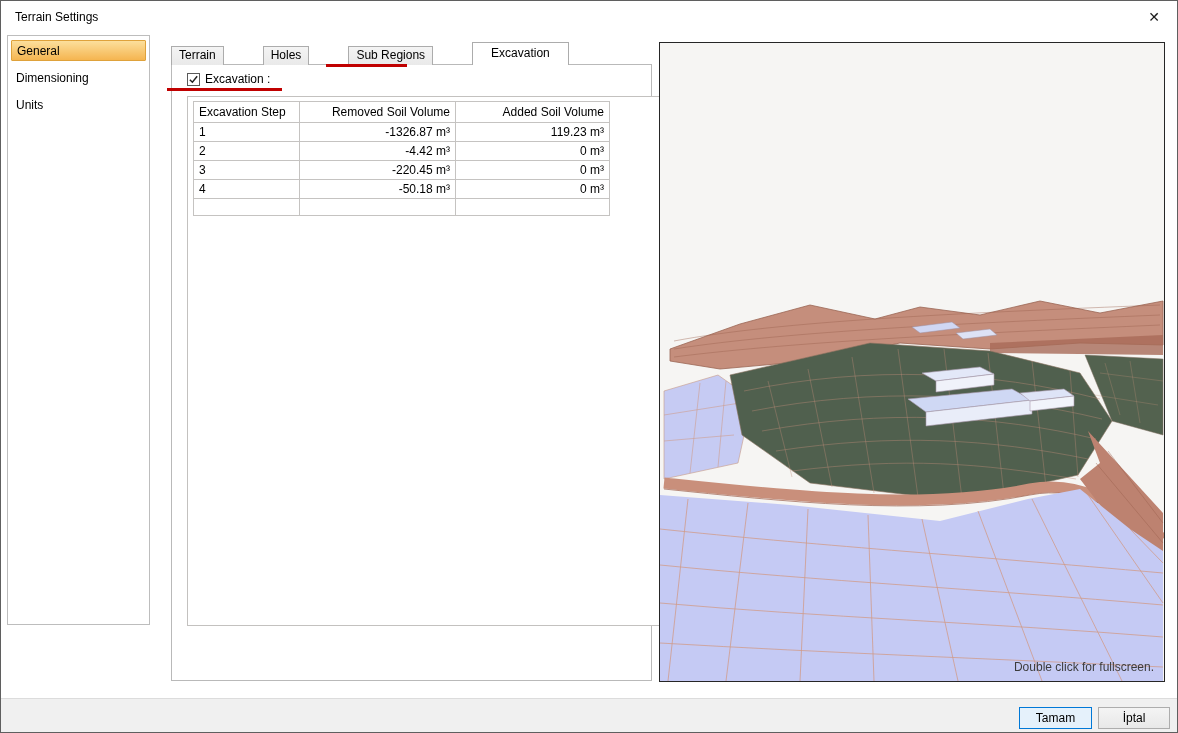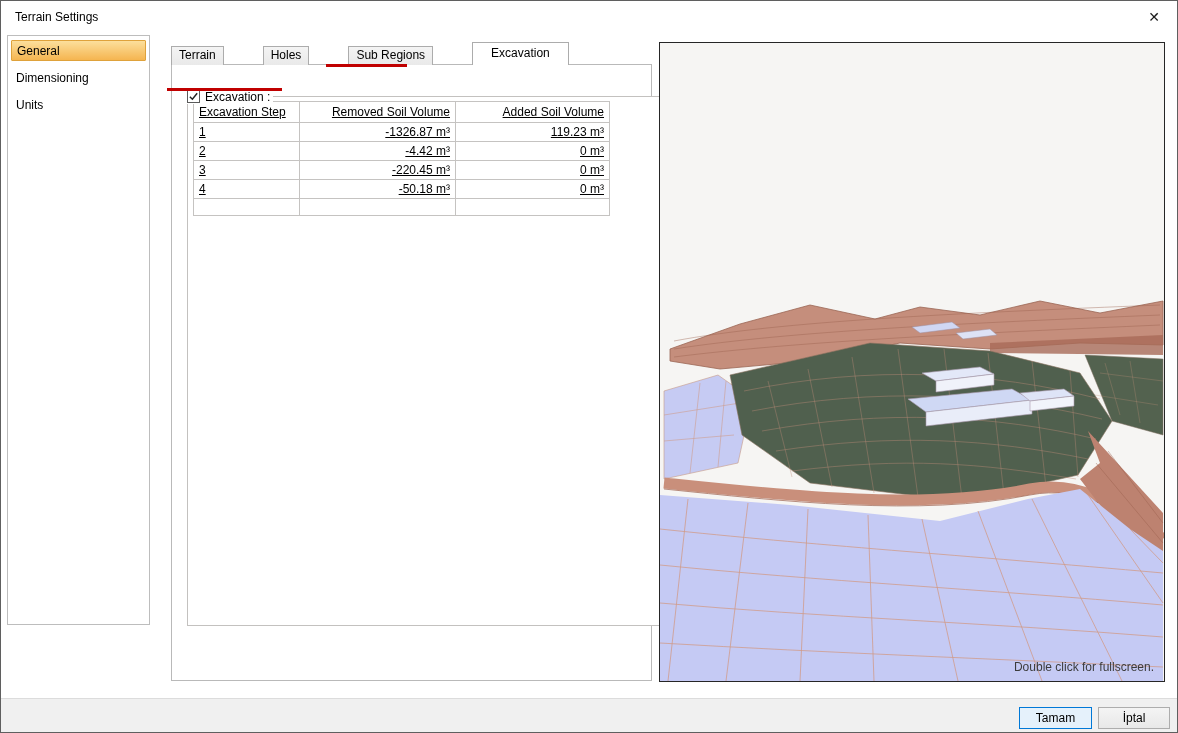--- a/index.html
+++ b/index.html
@@ -42,32 +42,32 @@
     background:#ffffff; height:23px; line-height:21px; padding:0 18px; position:relative; z-index:3;
   }
   .tab-underline { position:absolute; left:325px; top:63px; width:81px; height:3px; background:#c00000; z-index:4; }
 
   .tabpage {
     position:absolute; left:170px; top:63px; width:481px; height:617px;
     background:#fff; border:1px solid #b9b9b9;
   }
 
   
-  .checkbox-row { position:absolute; left:183px; top:89px; display:flex; align-items:flex-start; z-index:2; background:#fff; padding:0 3px; cursor:pointer; }
+  .checkbox-row { position:absolute; left:183px; top:71px; display:flex; align-items:flex-end; z-index:2; background:#fff; padding:0 3px; cursor:pointer; }
   .checkbox {
     width:13px; height:13px; border:1px solid #5a5a5a; background:#fff;
     display:inline-flex; align-items:center; justify-content:center; margin-right:5px;
   }
   .checkbox svg { display:block; }
   .checkbox-underline { position:absolute; left:166px; top:87px; width:115px; height:3px; background:#c00000; z-index:3; }
 
   
   .inner-panel {
     position:absolute; left:186px; top:95px; width:512px; height:530px;
-    background:#fff; border:1px solid #c3c1bf;text-decoration:underline;
+    background:#fff; border:1px solid #c3c1bf;
   }
   table.exc { border-collapse:collapse; margin:4px 0 0 5px; table-layout:fixed; }
   table.exc th, table.exc td {
     border:1px solid #c5c3c1; height:19px; padding:0 5px;
     font-weight:normal; font-size:12px; white-space:nowrap; overflow:hidden; background:#fff;
   }
   table.exc th { height:21px; }
   col.c0 { width:106px; } col.c1 { width:156px; } col.c2 { width:154px; }
   .al { text-align:left; } .ar { text-align:right; }
   tr.empty-row td { height:17px; }

